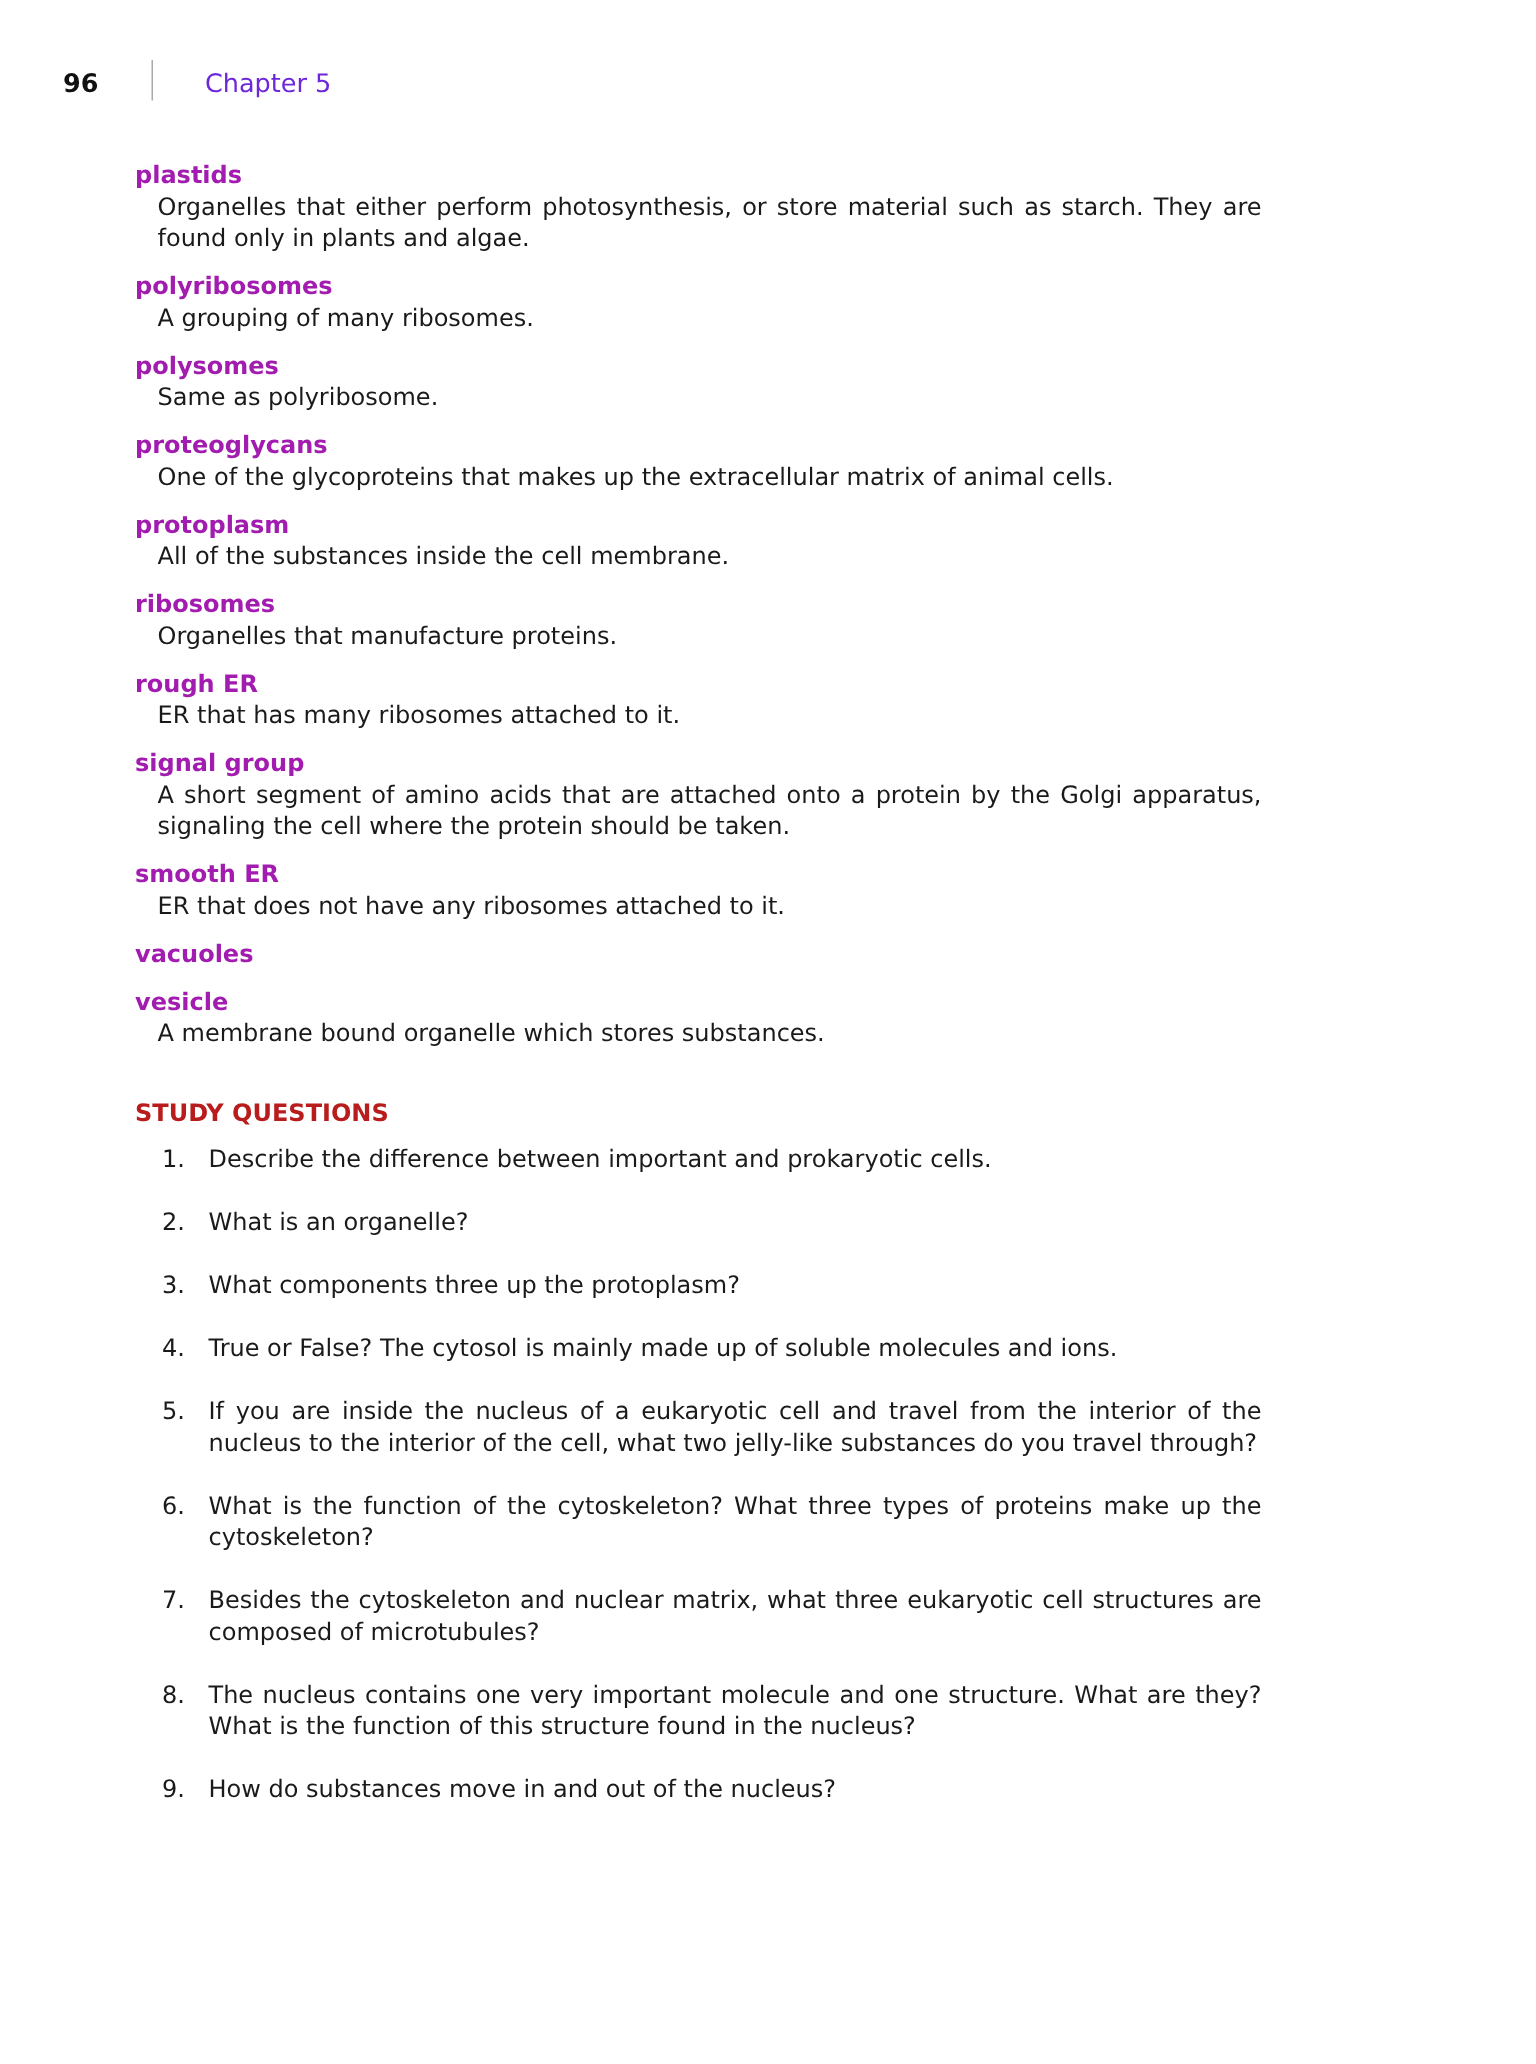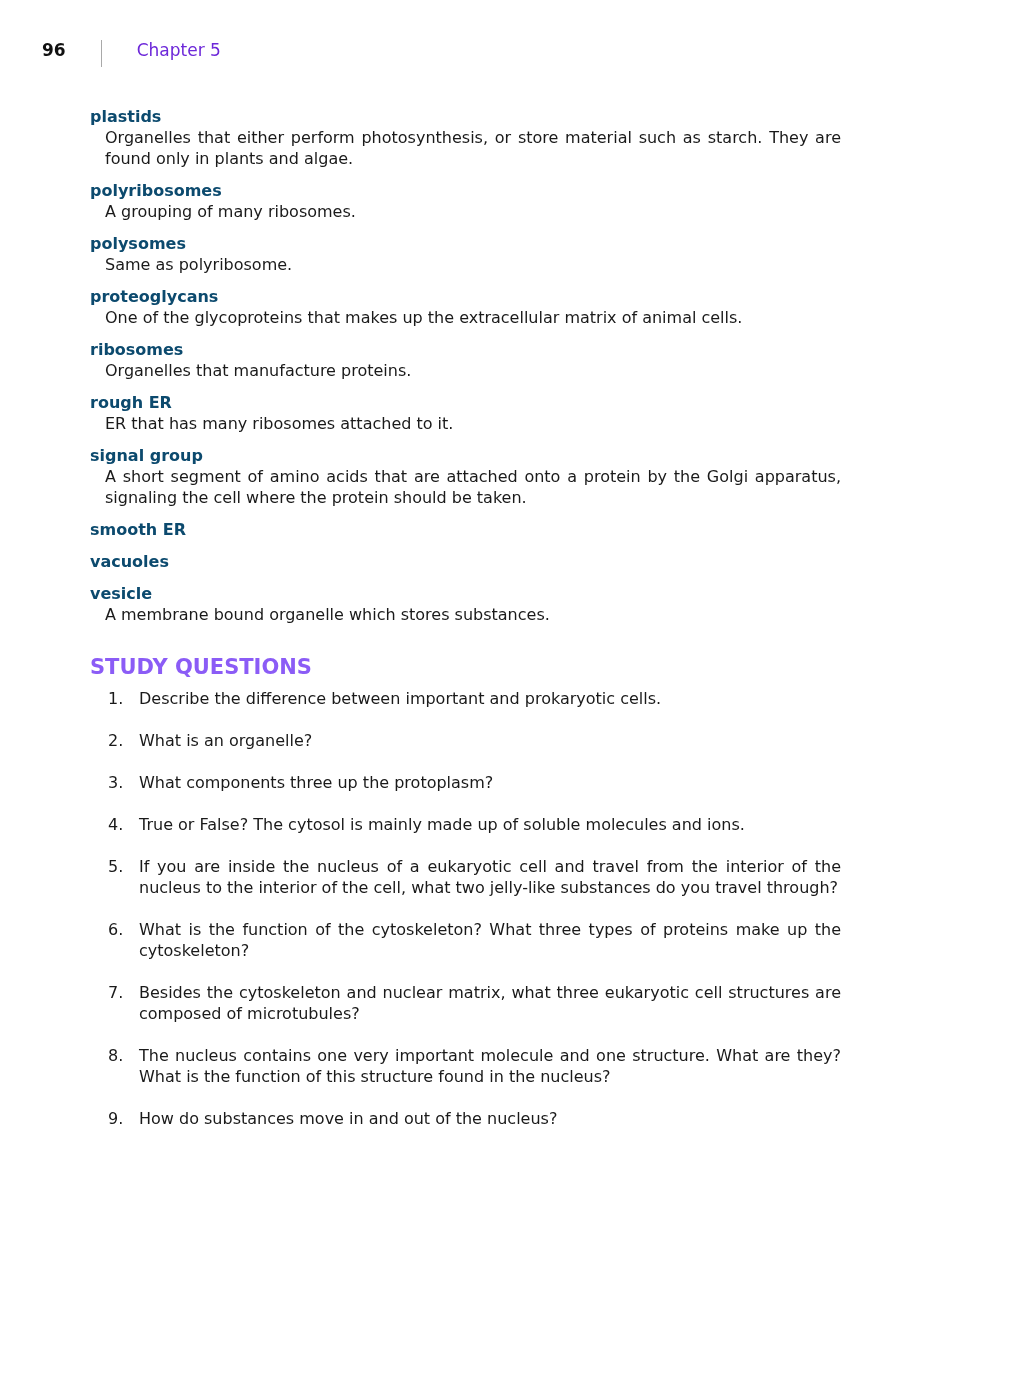--- a/index.html
+++ b/index.html
@@ -10,21 +10,21 @@
     background: #ffffff;
     color: #1a1a1a;
     font-family: "DejaVu Sans", sans-serif;
     font-size: 16px;
     line-height: 21px;
     overflow: hidden;
     position: relative;
   }
   .running-header {
     display: flex;
-    align-items: flex-start;
+    align-items: flex-end;
     margin: 40px 0 0 42px;
     font-size: 17px;
     gap: 20px;
   }
   .page-number {
     font-weight: 700;
     color: #111111;
   }
   .header-divider {
     width: 1px;
@@ -35,32 +35,32 @@
   .chapter-title {
     font-weight: 400;
     color: #6d28d9;
   }
   .content {
     margin: 39px 183px 0 90px; 
   }
   .glossary-entry { margin-bottom: 11px; }
   .glossary-term {
     font-weight: 700;
-    color: #0c4a6e;
+    color: #a21caf;
   }
   .glossary-definition {
     margin-left: 15px;
     text-align: justify;
     color: #1a1a1a;
   }
   .study-questions { margin-top: 32px; }
   .study-questions-title {
     font-weight: 700;
-    font-size: 21px;
-    color: #8b5cf6;
+    font-size: 16px;
+    color: #b91c1c;
     margin-bottom: 10px;
   }
   .question-item {
     display: flex;
     margin: 0 0 21px 18px;
   }
   .question-number {
     width: 31px;
     flex-shrink: 0;
   }
@@ -97,38 +97,43 @@
       <div class="glossary-entry">
         <div class="glossary-term">polysomes</div>
         <div class="glossary-definition">Same as polyribosome.</div>
       </div>
 
       <div class="glossary-entry">
         <div class="glossary-term">proteoglycans</div>
         <div class="glossary-definition">One of the glycoproteins that makes up the extracellular matrix of animal cells.</div>
       </div>
 
+      <div class="glossary-entry">
+        <div class="glossary-term">protoplasm</div>
+        <div class="glossary-definition">All of the substances inside the cell membrane.</div>
+      </div>
 
       <div class="glossary-entry">
         <div class="glossary-term">ribosomes</div>
         <div class="glossary-definition">Organelles that manufacture proteins.</div>
       </div>
 
       <div class="glossary-entry">
         <div class="glossary-term">rough ER</div>
         <div class="glossary-definition">ER that has many ribosomes attached to it.</div>
       </div>
 
       <div class="glossary-entry">
         <div class="glossary-term">signal group</div>
         <div class="glossary-definition">A short segment of amino acids that are attached onto a protein by the Golgi apparatus, signaling the cell where the protein should be taken.</div>
       </div>
 
       <div class="glossary-entry">
         <div class="glossary-term">smooth ER</div>
+        <div class="glossary-definition">ER that does not have any ribosomes attached to it.</div>
       </div>
 
 
       <div class="glossary-entry">
         <div class="glossary-term">vacuoles</div>
       </div>
 
       <div class="glossary-entry">
         <div class="glossary-term">vesicle</div>
         <div class="glossary-definition">A membrane bound organelle which stores substances.</div>

